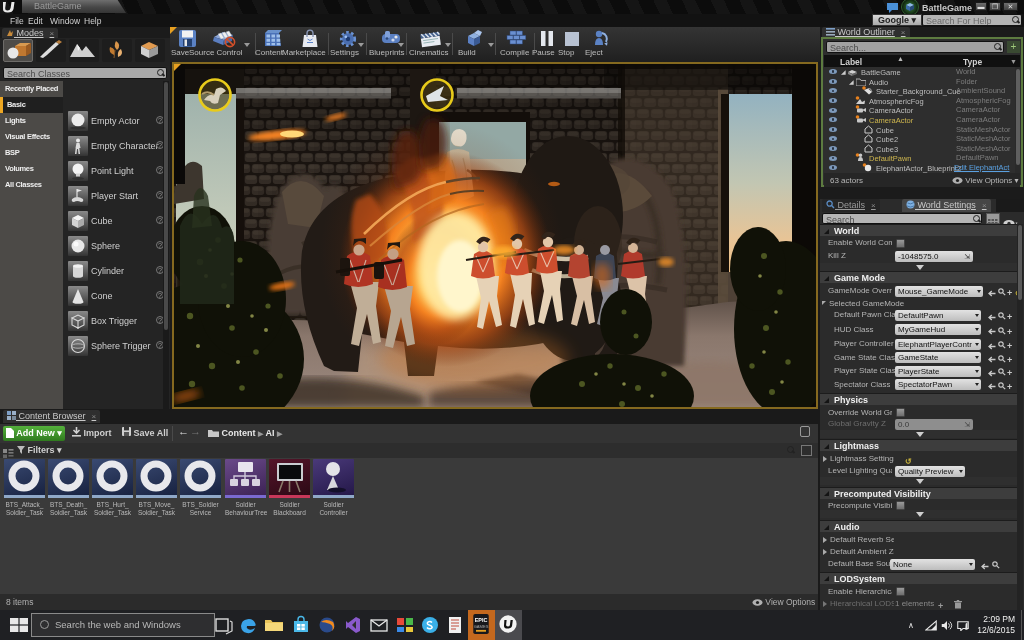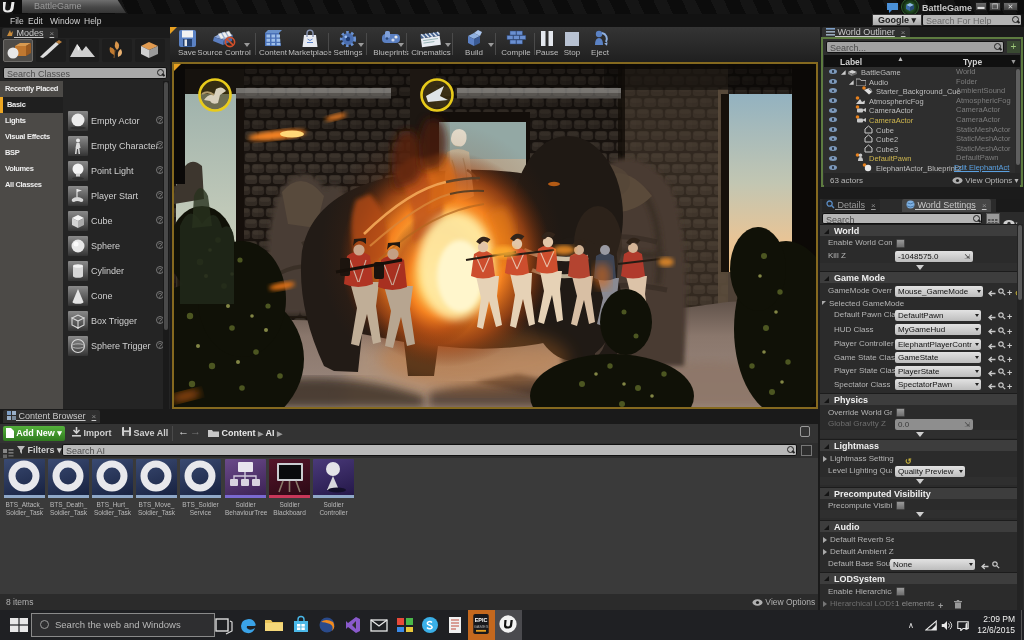--- a/index.html
+++ b/index.html
@@ -23,21 +23,21 @@
 .cat{position:absolute;left:0;width:63px;height:16px;color:#efefef;font-size:7.5px;font-weight:bold;line-height:16px;padding-left:5px;white-space:nowrap;letter-spacing:-0.3px;overflow:hidden;}
 .cat.sel{background:#1f1f1f;border-left:3px solid #eda723;padding-left:4px;}
 .modebtn{position:absolute;top:12px;width:30px;height:23px;background:#1d1d1d;border-radius:2px;}
 .modebtn.sel{background:#4e4c49;border:1px solid #6e6c69;}
 .pitem{position:absolute;left:63px;width:100px;height:25px;margin-top:28px;}
 .pitem .ico{position:absolute;left:5px;top:2px;width:20px;height:20px;background:linear-gradient(#8a8a8a,#4f4f4f 70%,#333);border-radius:1px;}
 .pitem .lbl{position:absolute;left:28px;top:7px;color:#cfcfcf;font-size:9px;white-space:nowrap;}
 .pitem .q{position:absolute;left:93px;top:7px;width:8px;height:8px;border:1px solid #777;border-radius:50%;color:#999;font-size:7px;line-height:8px;text-align:center;}
 
 #toolbar{left:170px;top:27px;width:650px;height:35px;background:linear-gradient(#343434,#262626 70%,#1f1f1f);}
-.tbtn{position:absolute;top:2px;text-align:center;color:#bdbdbd;font-size:8px;}
+.tbtn{position:absolute;top:2px;color:#bdbdbd;font-size:8px;}
 .tbtn svg{display:block;margin:0 auto;}
 .tsep{position:absolute;top:6px;width:1px;height:22px;background:#4a4a4a;}
 .tarr{position:absolute;top:16px;width:0;height:0;border-left:3px solid transparent;border-right:3px solid transparent;border-top:4px solid #9a9a9a;}
 
 #viewport{left:172px;top:62px;width:646px;height:347px;border:2px solid #85691f;background:#000;}
 
 #outliner{left:820px;top:27px;width:204px;height:166px;background:#1b1b1b;}
 #outgreen{position:absolute;left:1px;top:10px;width:202px;height:150px;border:2px solid #5d7b40;background:#2e2e2e;}
 .orow{position:absolute;left:2px;width:194px;height:9.6px;font-size:7.5px;color:#bdbdbd;white-space:nowrap;}
 .orow .typ{position:absolute;left:130px;top:0;color:#7d7d7d;}
@@ -938,21 +938,20 @@
     <div style="position:absolute;left:3px;top:36px;width:11px;height:11px"><svg width="11" height="11">
           <rect x="0" y="1" width="4" height="4" fill="#888"></rect>
           <rect x="0" y="6.5" width="4" height="4" fill="#666"></rect>
           <rect x="5.5" y="1" width="5" height="1.6" fill="#888"></rect>
           <rect x="5.5" y="4" width="5" height="1.6" fill="#777"></rect>
           <rect x="5.5" y="7" width="5" height="1.6" fill="#666"></rect>
         </svg></div>
     <div style="position:absolute;left:17px;top:36px;color:#cfcfcf;font-size:9px;font-weight:bold"><svg width="8" height="8" style="vertical-align:-1px">
           <path d="M0 0 h8 L5 4 v4 L3 6 V4 Z" fill="#bbb"></path>
         </svg> Filters ▾</div>
-    <div class="searchbox" style="left:62px;top:35px;width:735px;height:12px;background:#b9b9b9">Search AI</div>
     <div class="mag" style="left:786px;top:36px"></div>
     <div style="position:absolute;left:801px;top:36px;width:11px;height:11px;border:1px solid #777"></div>
     <div style="position:absolute;left:0;top:49px;width:818px;height:136px;background:#3a3a3a"></div>
     <div id="tiles">
       <div class="tile" style="left:4px;background:linear-gradient(160deg,#3a4a72,#16203e)"><svg width="41" height="36">
             <circle cx="20" cy="17" r="12" fill="none" stroke="#e8e8ec" stroke-width="7"></circle>
           </svg><div class="bar" style="background:#8fa8c8"></div></div>
       <div class="tile" style="left:48px;background:linear-gradient(160deg,#3a4a72,#16203e)"><svg width="41" height="36">
             <circle cx="20" cy="17" r="12" fill="none" stroke="#e8e8ec" stroke-width="7"></circle>
           </svg><div class="bar" style="background:#8fa8c8"></div></div>

